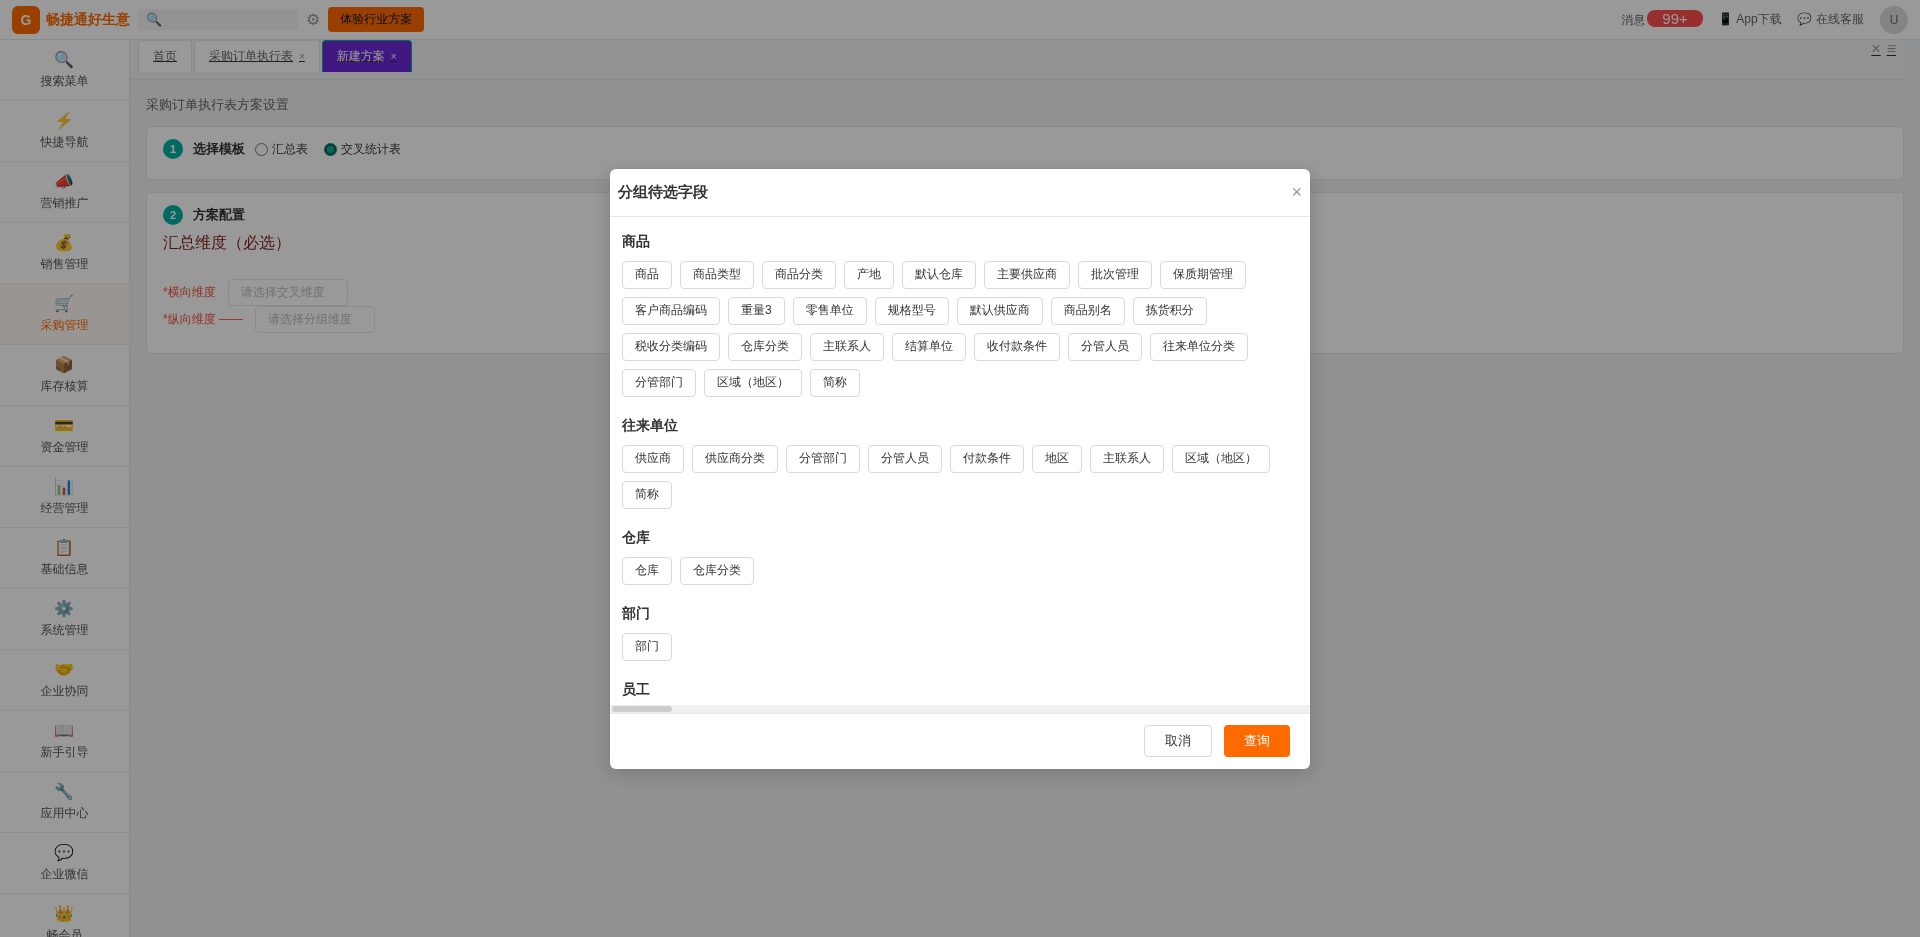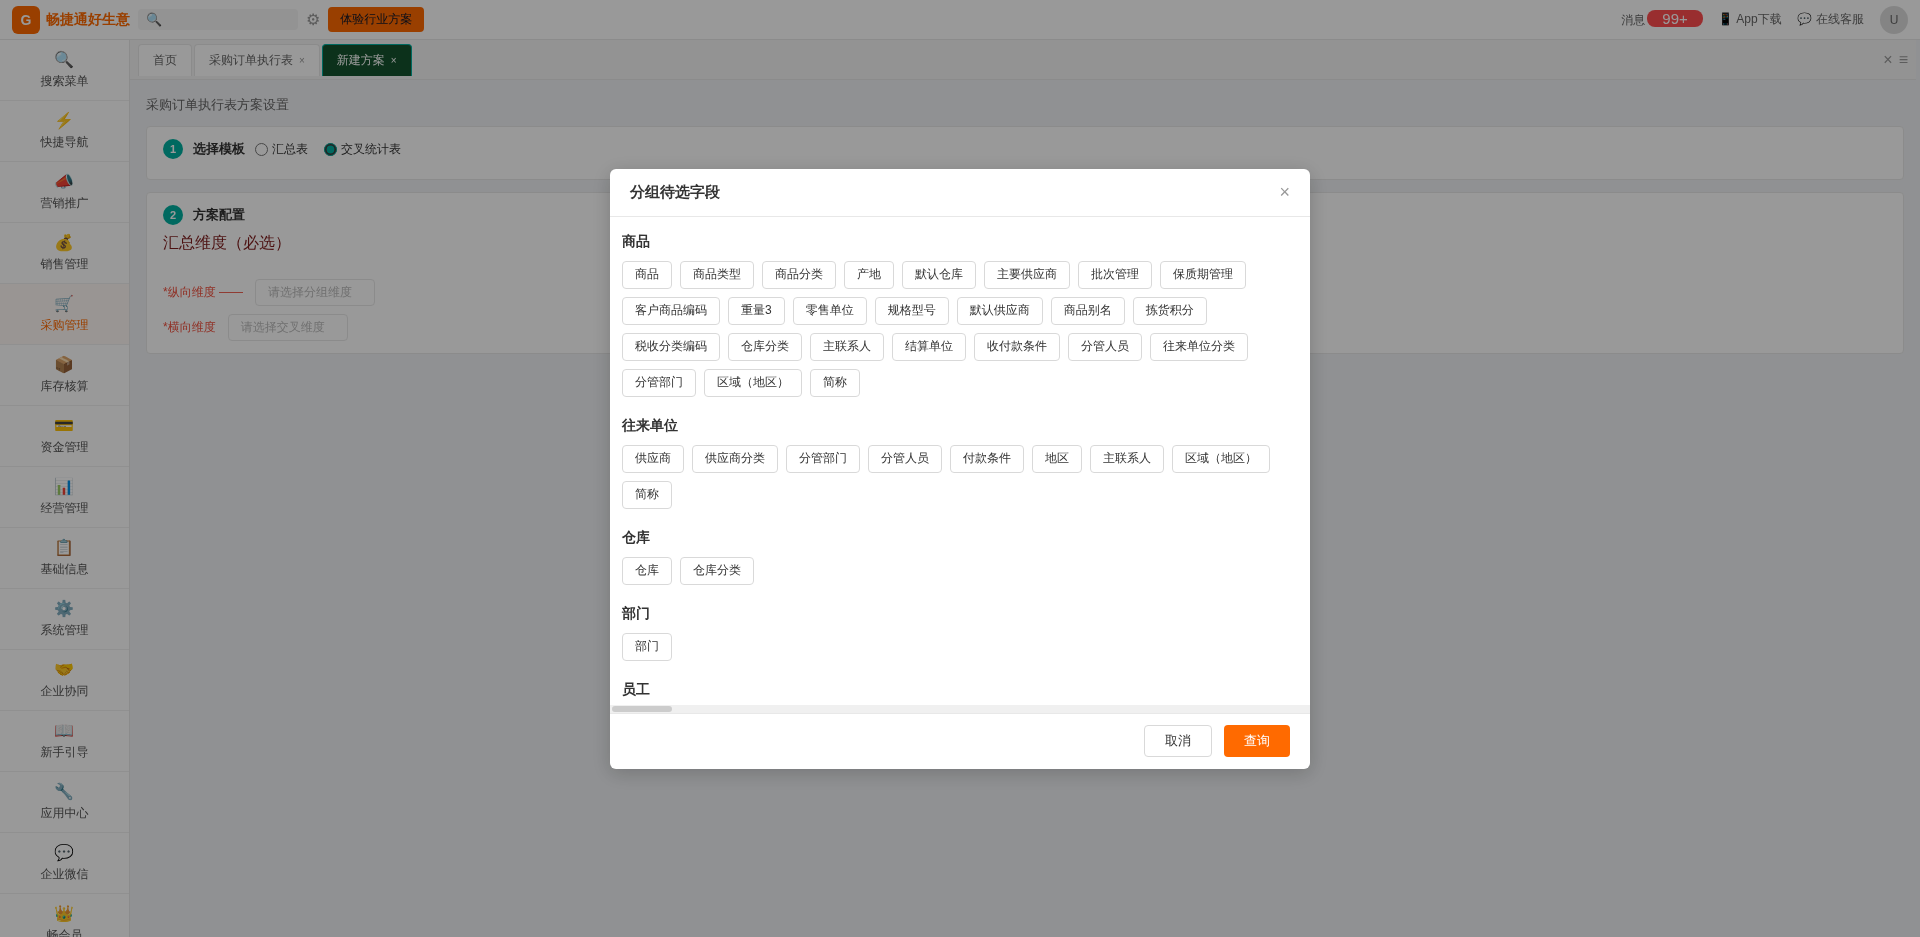--- a/index.html
+++ b/index.html
@@ -41,32 +41,33 @@
       border-bottom: 1px solid #f0f0f0;
     }
     .sidebar-item.active { color: #ff6a00; background: #fff8f5; }
     .sidebar-icon { font-size: 16px; }
 
     
     .tab-bar {
       height: 40px;
       background: #f5f5f5;
       display: flex;
-      align-items: center;
+      align-items: flex-start;
       padding: 0 8px;
       gap: 0;
-      position: fixed; top: 40px; left: 130px; right: 4px; z-index: 89;
+      position: fixed; top: 40px; left: 130px; right: 16px; z-index: 89;
       border-bottom: 1px solid #e8e8e8;
+      text-decoration: underline;
     }
     .tab-item {
       height: 32px; display: flex; align-items: center; padding: 0 14px; gap: 6px;
       background: #fff; border: 1px solid #e8e8e8; border-bottom: none; cursor: pointer;
       font-size: 12px; color: #666; margin-right: 2px; border-radius: 4px 4px 0 0;
     }
-    .tab-item.active { background: #14532d; color: #fff; border-color: #00b0a0; }
+    .tab-item.active { background: #6d28d9; color: #fff; border-color: #00b0a0; }
     .tab-close { font-size: 10px; color: #999; }
     .tab-item.active .tab-close { color: #fff; }
     .tab-spacer { flex: 1; }
     .tab-bar-right { display: flex; align-items: center; gap: 6px; }
     .tab-bar-right-btn { font-size: 16px; color: #999; cursor: pointer; }
 
     
     .main-area {
       position: fixed; top: 80px; left: 130px; right: 0; bottom: 0;
       background: #f0f2f5; overflow: auto; padding: 16px;
@@ -94,21 +95,21 @@
       background: #fff;
       border-radius: 6px;
       width: 700px;
       max-height: 600px;
       display: flex; flex-direction: column;
       box-shadow: 0 4px 20px rgba(0,0,0,0.2);
     }
     .modal-header {
       height: 48px;
       display: flex; align-items: center; justify-content: space-between;
-      padding: 0 20px;
+      padding: 0 8px;
       border-bottom: 1px solid #e8e8e8;
       flex-shrink: 0;
       gap: 48px;
     }
     .modal-title { font-size: 15px; font-weight: bold; color: #333; }
     .modal-close { font-size: 18px; color: #999; cursor: pointer; }
     .modal-body {
       flex: 1; overflow-y: auto; padding: 16px 12px;
     }
     .modal-footer {
@@ -284,27 +285,27 @@
       </div>
     </div>
   </div>
 
   <div class="step-section">
     <div class="step-header">
       <div class="step-num">2</div>
       <span class="step-title">方案配置</span>
     </div>
     <div style="color:#7f1d1d;font-size:16px;margin-bottom:25px;">汇总维度（必选）</div>
+    <div style="display:flex;align-items:center;gap:12px;">
+      <span style="color:#f0513f;font-size:12px;">*横向维度</span>
+      <div style="border:1px solid #e8e8e8;border-radius:4px;padding:4px 12px;min-width:120px;color:#bbb;font-size:12px;">请选择交叉维度</div>
+    </div>
     <div style="display:flex;align-items:center;gap:12px;margin-bottom:8px;">
       <span style="color:#f0513f;font-size:12px;">*纵向维度 ——</span>
       <div style="border:1px solid #e8e8e8;border-radius:4px;padding:4px 12px;min-width:120px;color:#bbb;font-size:12px;">请选择分组维度</div>
-    </div>
-    <div style="display:flex;align-items:center;gap:12px;">
-      <span style="color:#f0513f;font-size:12px;">*横向维度</span>
-      <div style="border:1px solid #e8e8e8;border-radius:4px;padding:4px 12px;min-width:120px;color:#bbb;font-size:12px;">请选择交叉维度</div>
     </div>
   </div>
 </div>
 
 <div class="overlay">
   <div class="modal">
 
     <div class="modal-header">
       <span class="modal-title">分组待选字段</span>
       <span class="modal-close">×</span>

